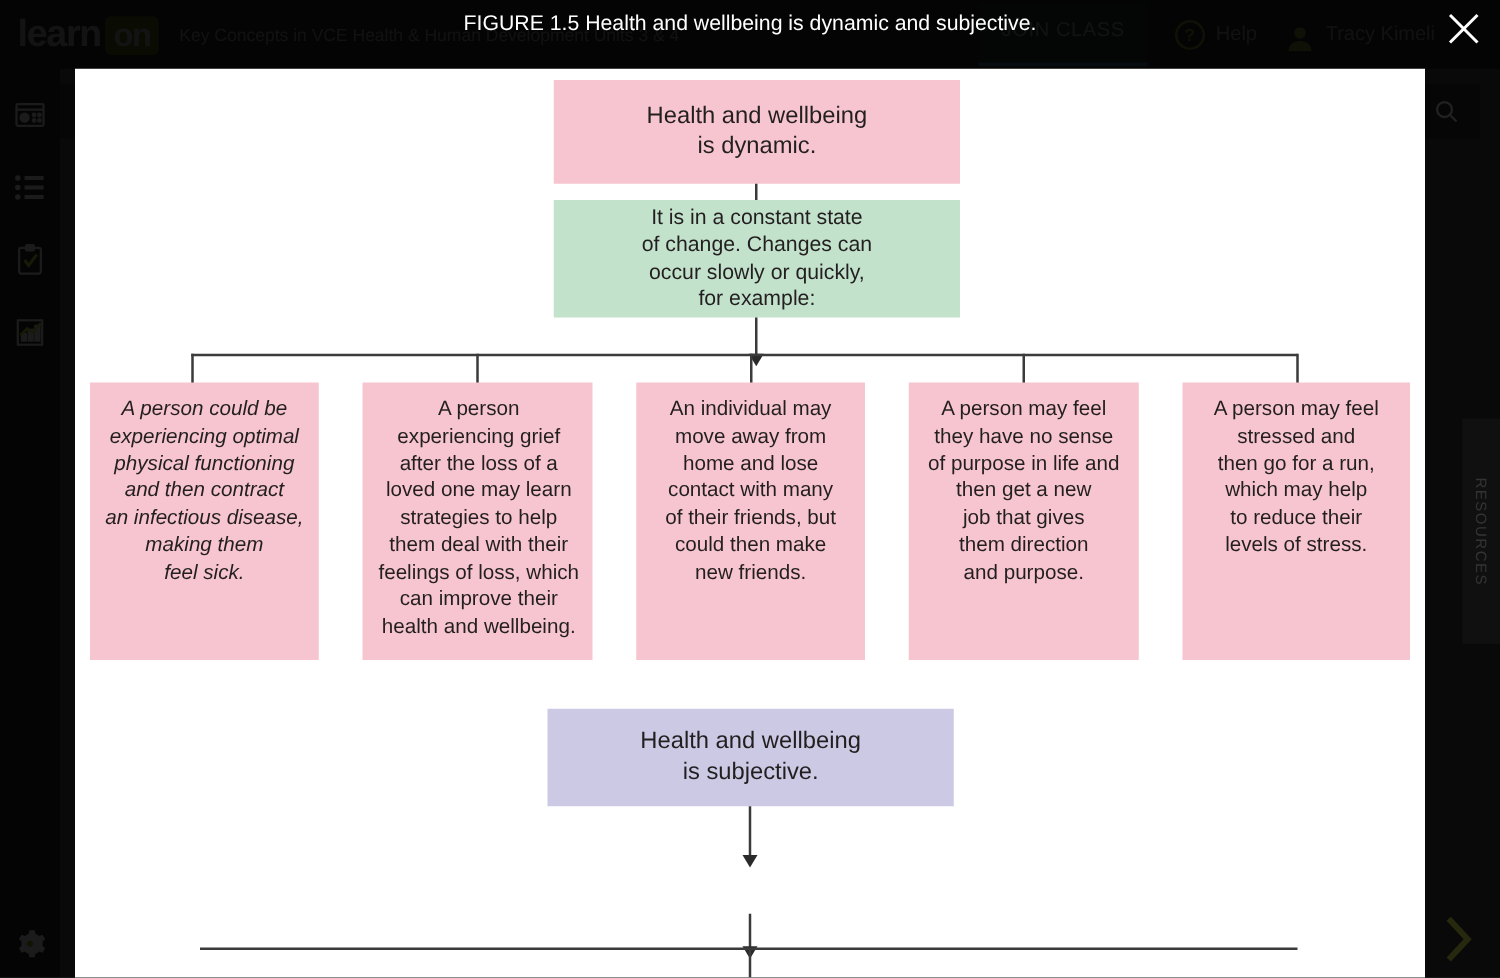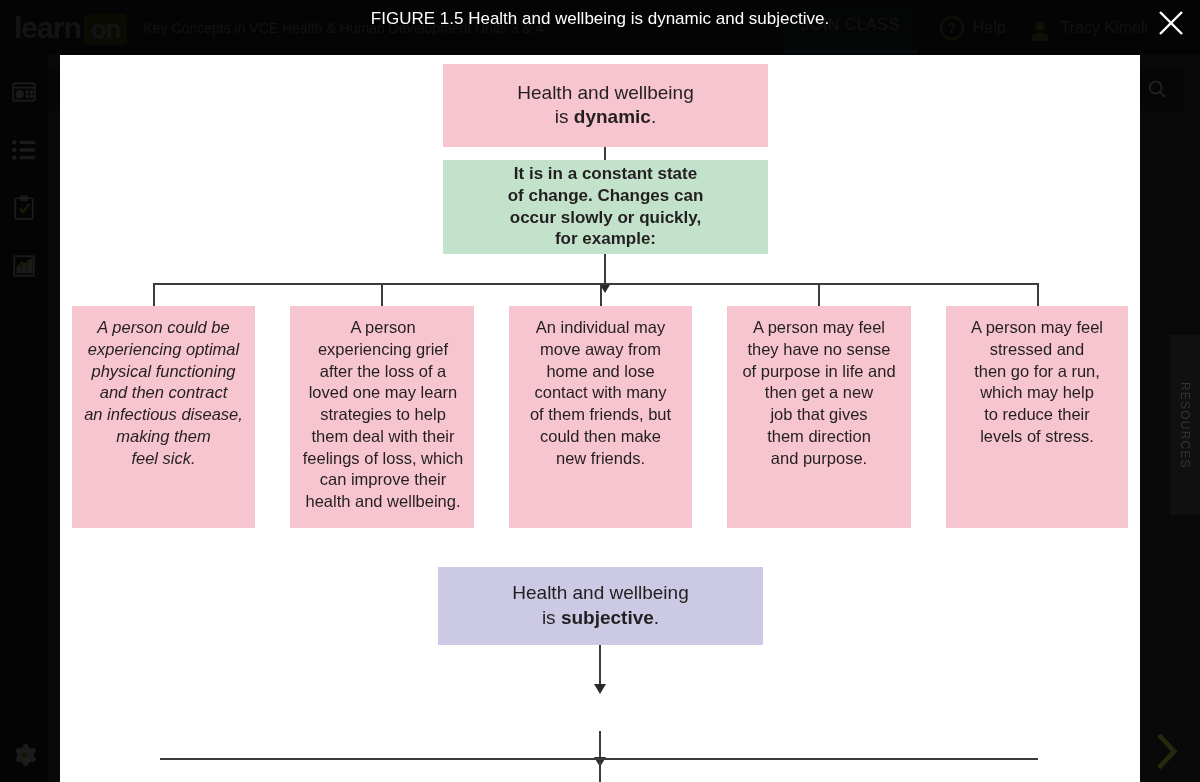--- a/index.html
+++ b/index.html
@@ -137,23 +137,23 @@
     position: absolute;
     display: flex; align-items: flex-start; justify-content: center;
     text-align: center;
     color: #231f20;
     font-size: 17px; line-height: 1.28;
     padding: 11px 9px 9px 9px;
     white-space: pre-line;
   }
   .node.center-v { align-items: center; padding-bottom: 12px; }
   .node.pink   { background: #f7c5d0; }
-  .node.green  { background: #c3e2cc; font-weight: bold; }
+  .node.green  { background: #c3e2cc; }
   .node.purple { background: #cbc9e3; }
-  .node b { font-weight: bold; }
+  .node b { font-weight: normal; }
 
   .leaf { font-size: 16.5px; line-height: 1.32; }
 
   
   .vline { position: absolute; background: #3b3b3b; width: 1.6px; }
   .hline { position: absolute; background: #3b3b3b; height: 1.6px; }
   .arrow {
     position: absolute; width: 0; height: 0;
     border-left: 6px solid transparent;
     border-right: 6px solid transparent;
@@ -308,21 +308,21 @@
 loved one may learn
 strategies to help
 them deal with their
 feelings of loss, which
 can improve their
 health and wellbeing.</div>
     <div class="node pink leaf" style="left:449px; top:251px; width:183px; height:222px;">An individual may
 move away from
 home and lose
 contact with many
-of them friends, but
+of their friends, but
 could then make
 new friends.</div>
     <div class="node pink leaf" style="left:667px; top:251px; width:184px; height:222px;">A person may feel
 they have no sense
 of purpose in life and
 then get a new
 job that gives
 them direction
 and purpose.</div>
     <div class="node pink leaf" style="left:886px; top:251px; width:182px; height:222px;">A person may feel

